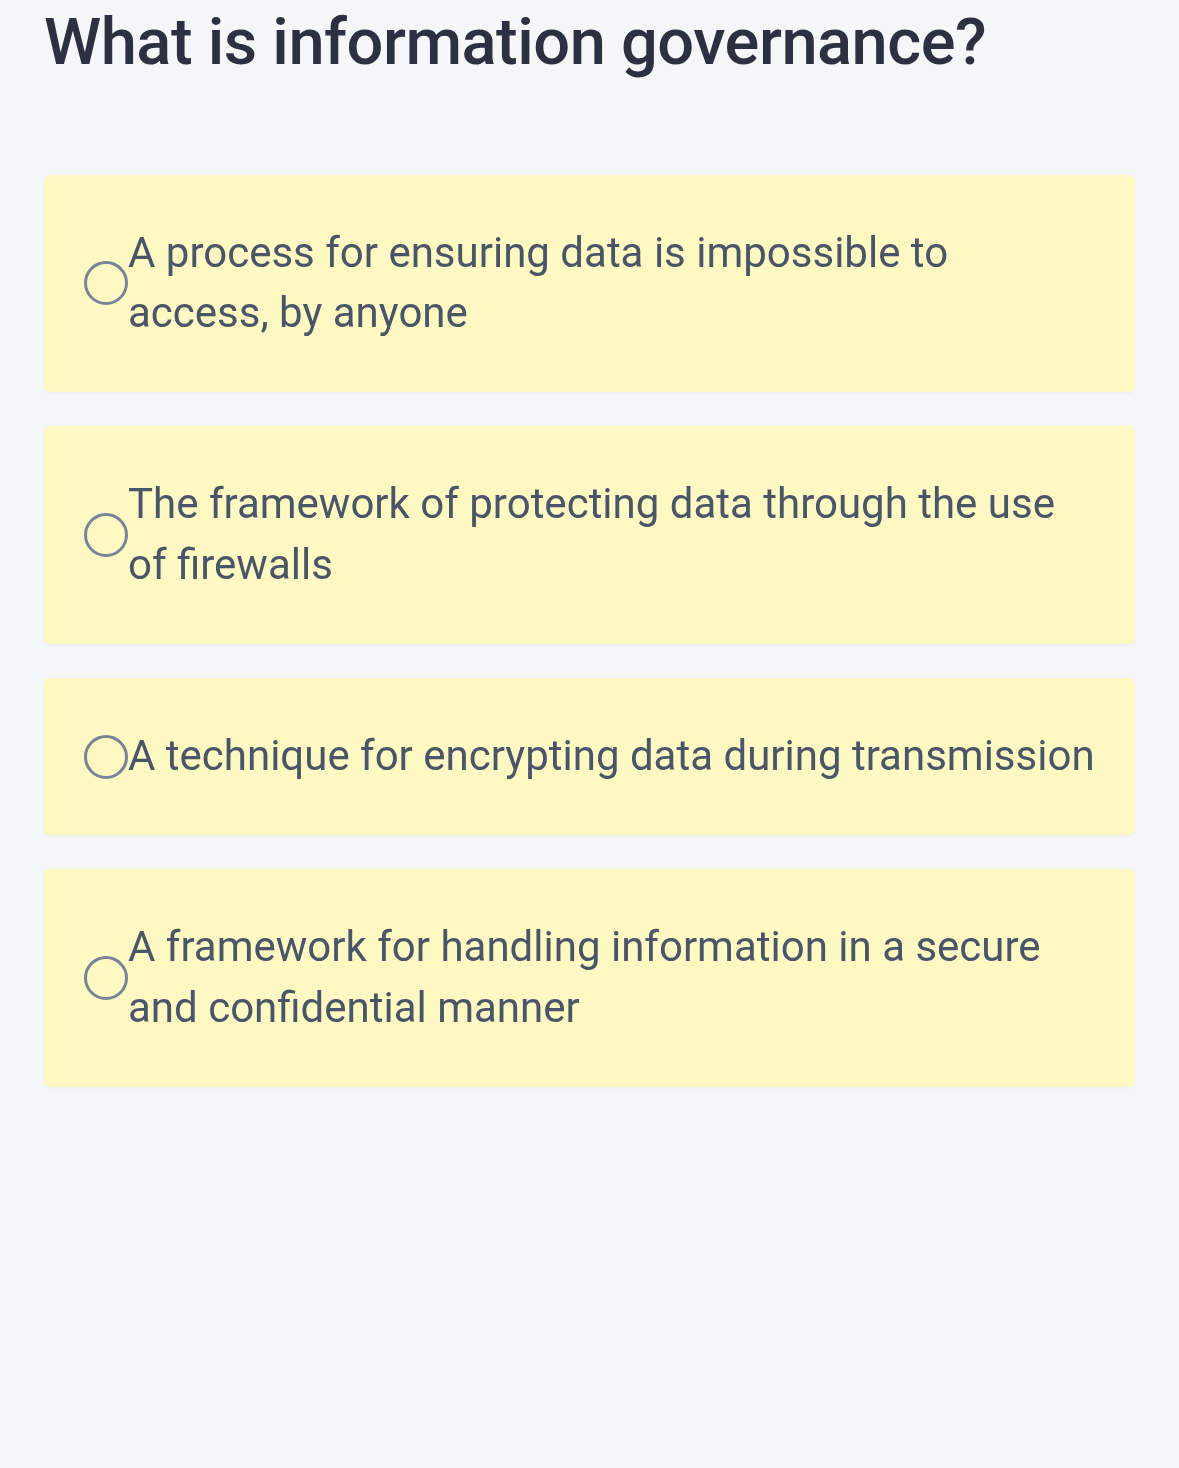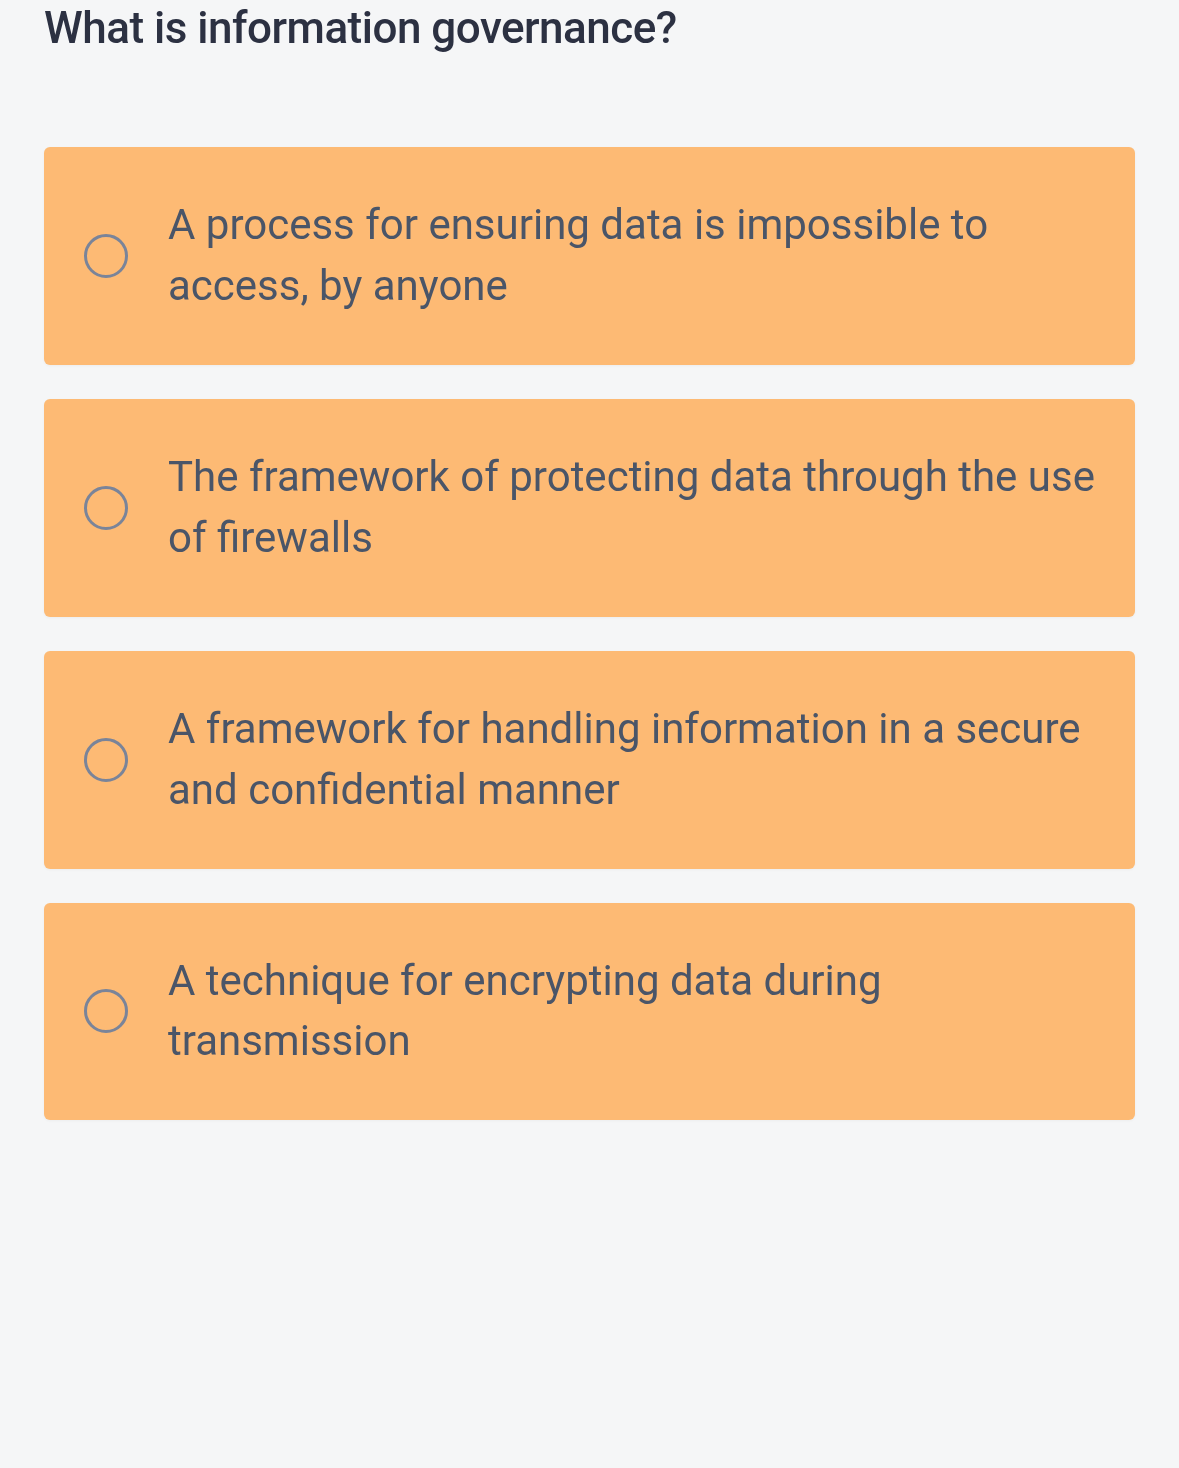--- a/index.html
+++ b/index.html
@@ -8,39 +8,38 @@
       box-sizing: border-box;
     }
     body {
       font-family: -apple-system, BlinkMacSystemFont, 'Segoe UI', Roboto, Helvetica, Arial, sans-serif;
       background-color: #f5f6f7;
       width: 1179px;
       height: 1468px;
       padding: 0 44px;
     }
     .question-title {
-      font-size: 44px;
+      font-size: 65px;
       font-weight: 500;
       color: #2c3142;
       line-height: 1.3;
       margin-bottom: 90px;
       letter-spacing: -0.5px;
     }
     .options-container {
       display: flex;
       flex-direction: column;
       gap: 34px;
     }
     .option-card {
-      background-color: #fdba74;
+      background-color: #fef9c3;
       border-radius: 6px;
       padding: 48px 40px;
       display: flex;
       align-items: center;
-      gap: 40px;
       cursor: pointer;
       box-shadow: 0 1px 3px rgba(0,0,0,0.04);
     }
     .radio-circle {
       width: 44px;
       height: 44px;
       border: 3px solid #7a8499;
       border-radius: 50%;
       flex-shrink: 0;
     }
@@ -63,21 +62,21 @@
     <div class="option-text">A process for ensuring data is impossible to access, by anyone</div>
   </div>
 
   <div class="option-card">
     <div class="radio-circle"></div>
     <div class="option-text">The framework of protecting data through the use of firewalls</div>
   </div>
 
   <div class="option-card">
     <div class="radio-circle"></div>
-    <div class="option-text">A framework for handling information in a secure and confidential manner</div>
+    <div class="option-text">A technique for encrypting data during transmission</div>
   </div>
 
   <div class="option-card">
     <div class="radio-circle"></div>
-    <div class="option-text">A technique for encrypting data during transmission</div>
+    <div class="option-text">A framework for handling information in a secure and confidential manner</div>
   </div>
 
 </div>
 
 </body></html>

